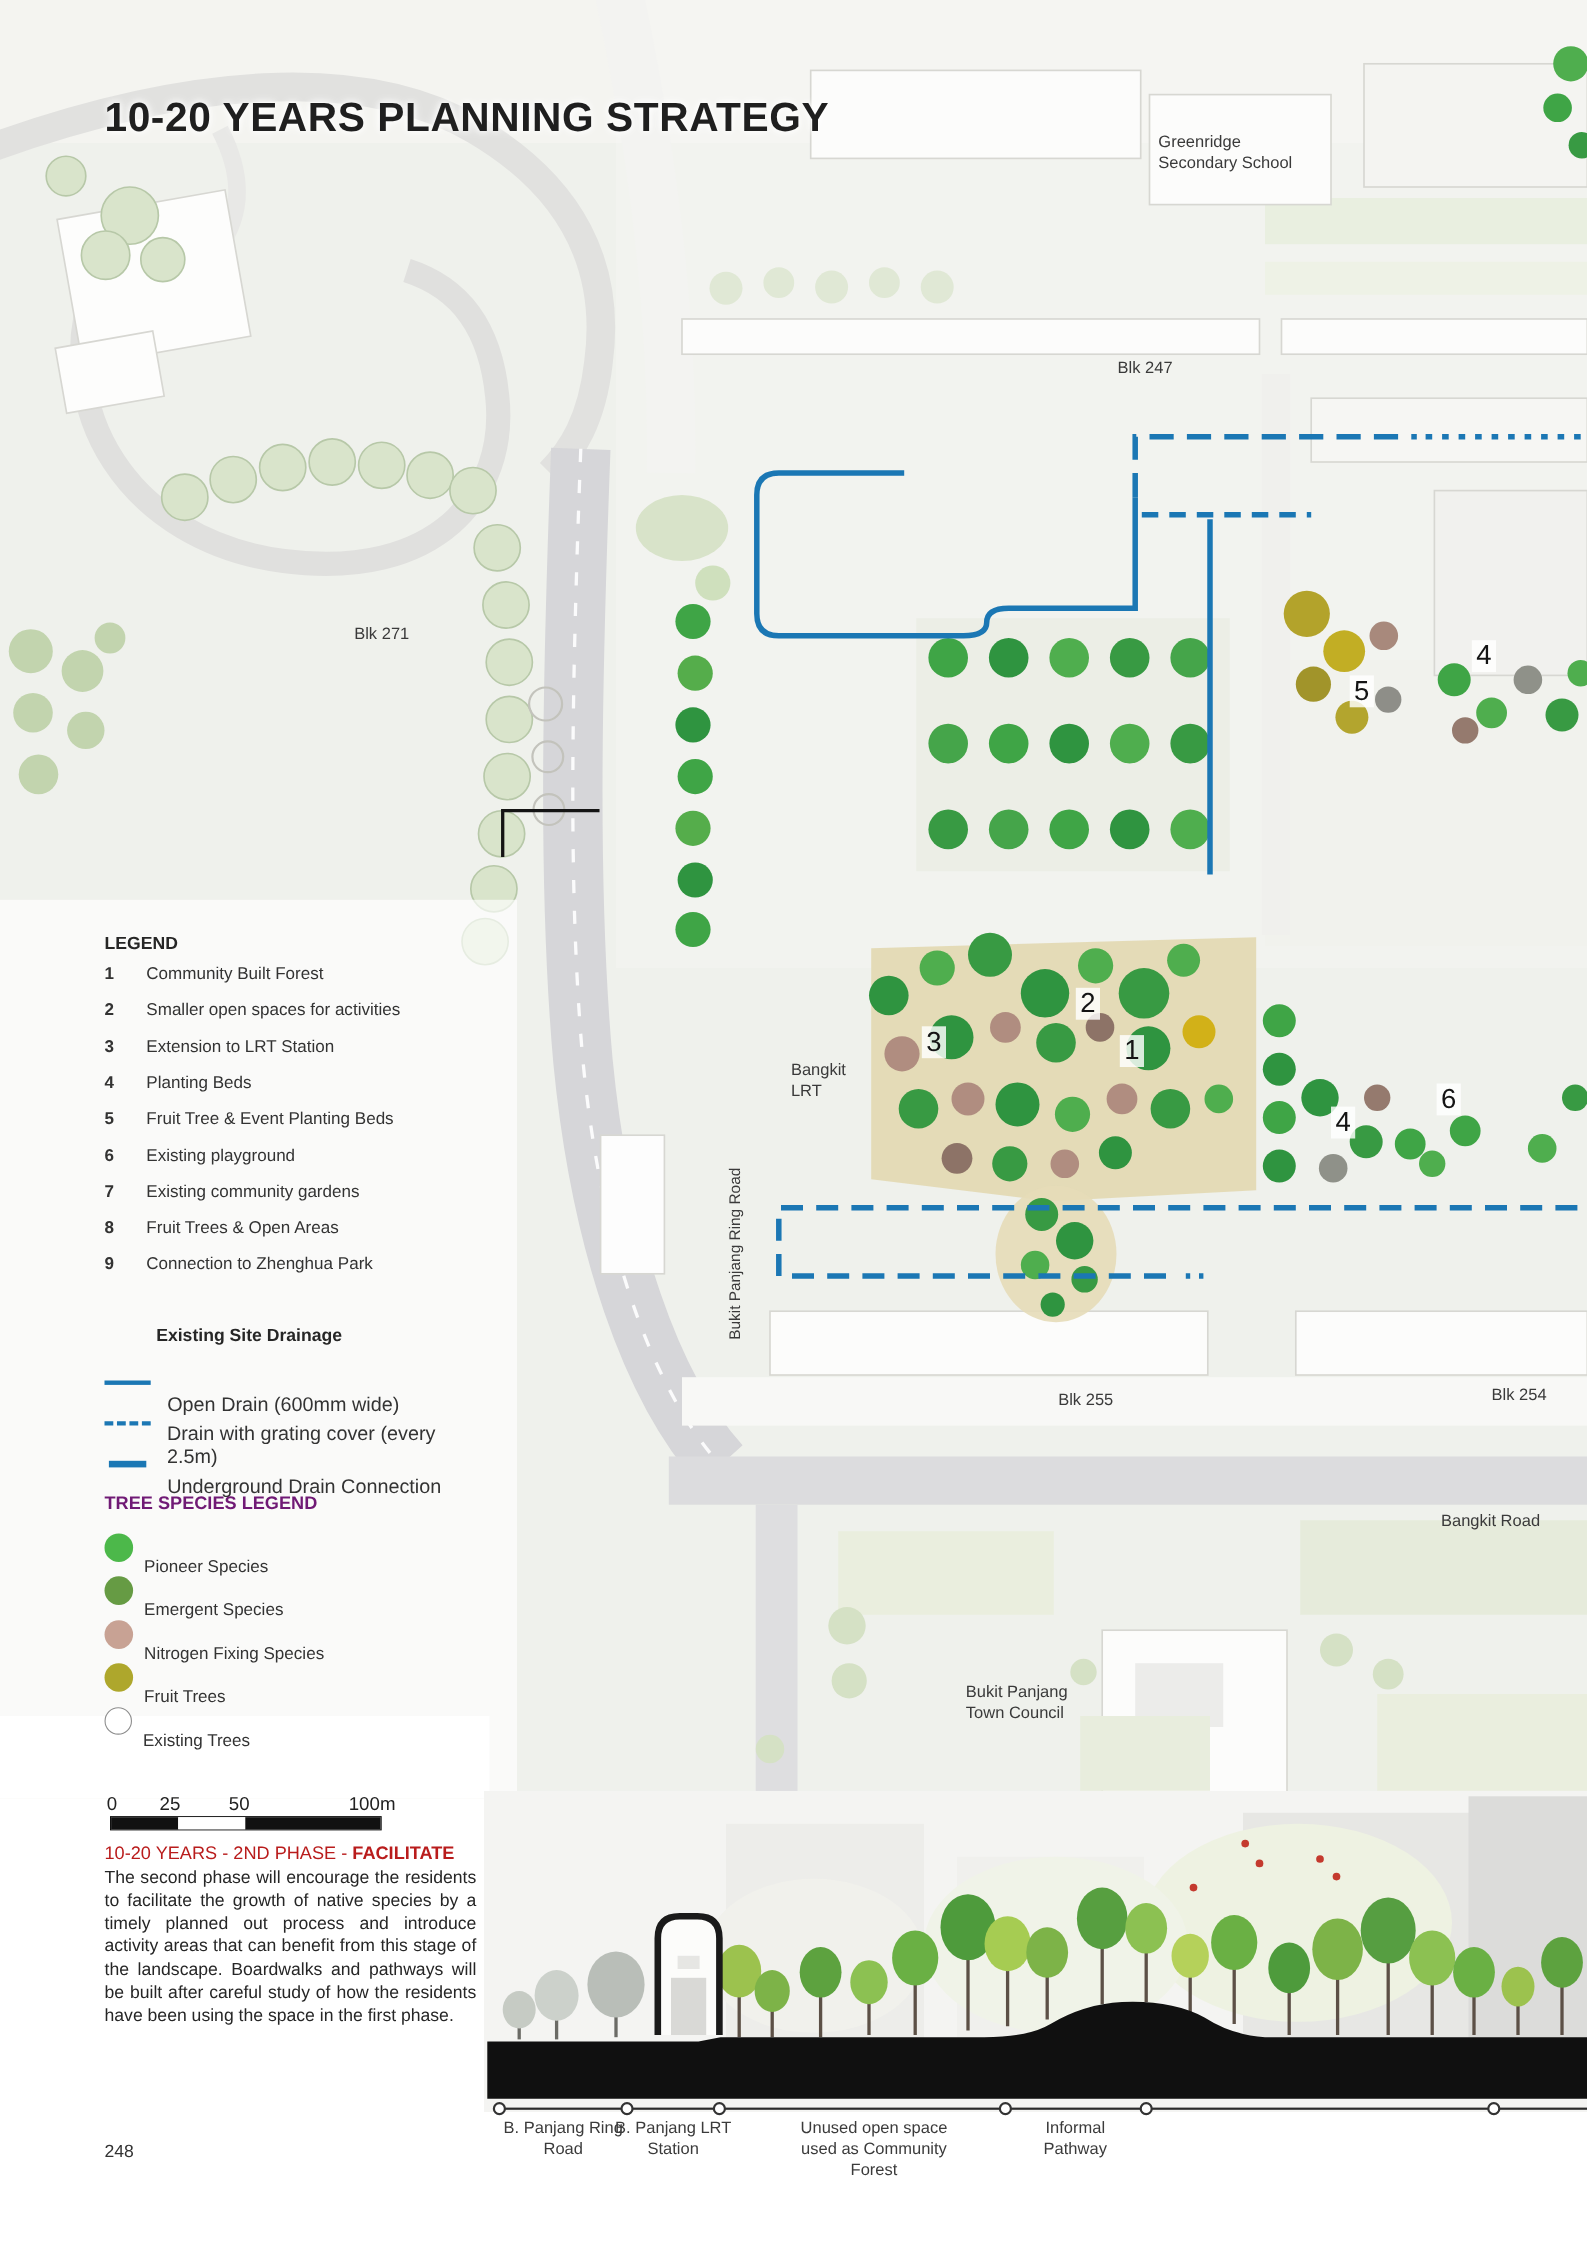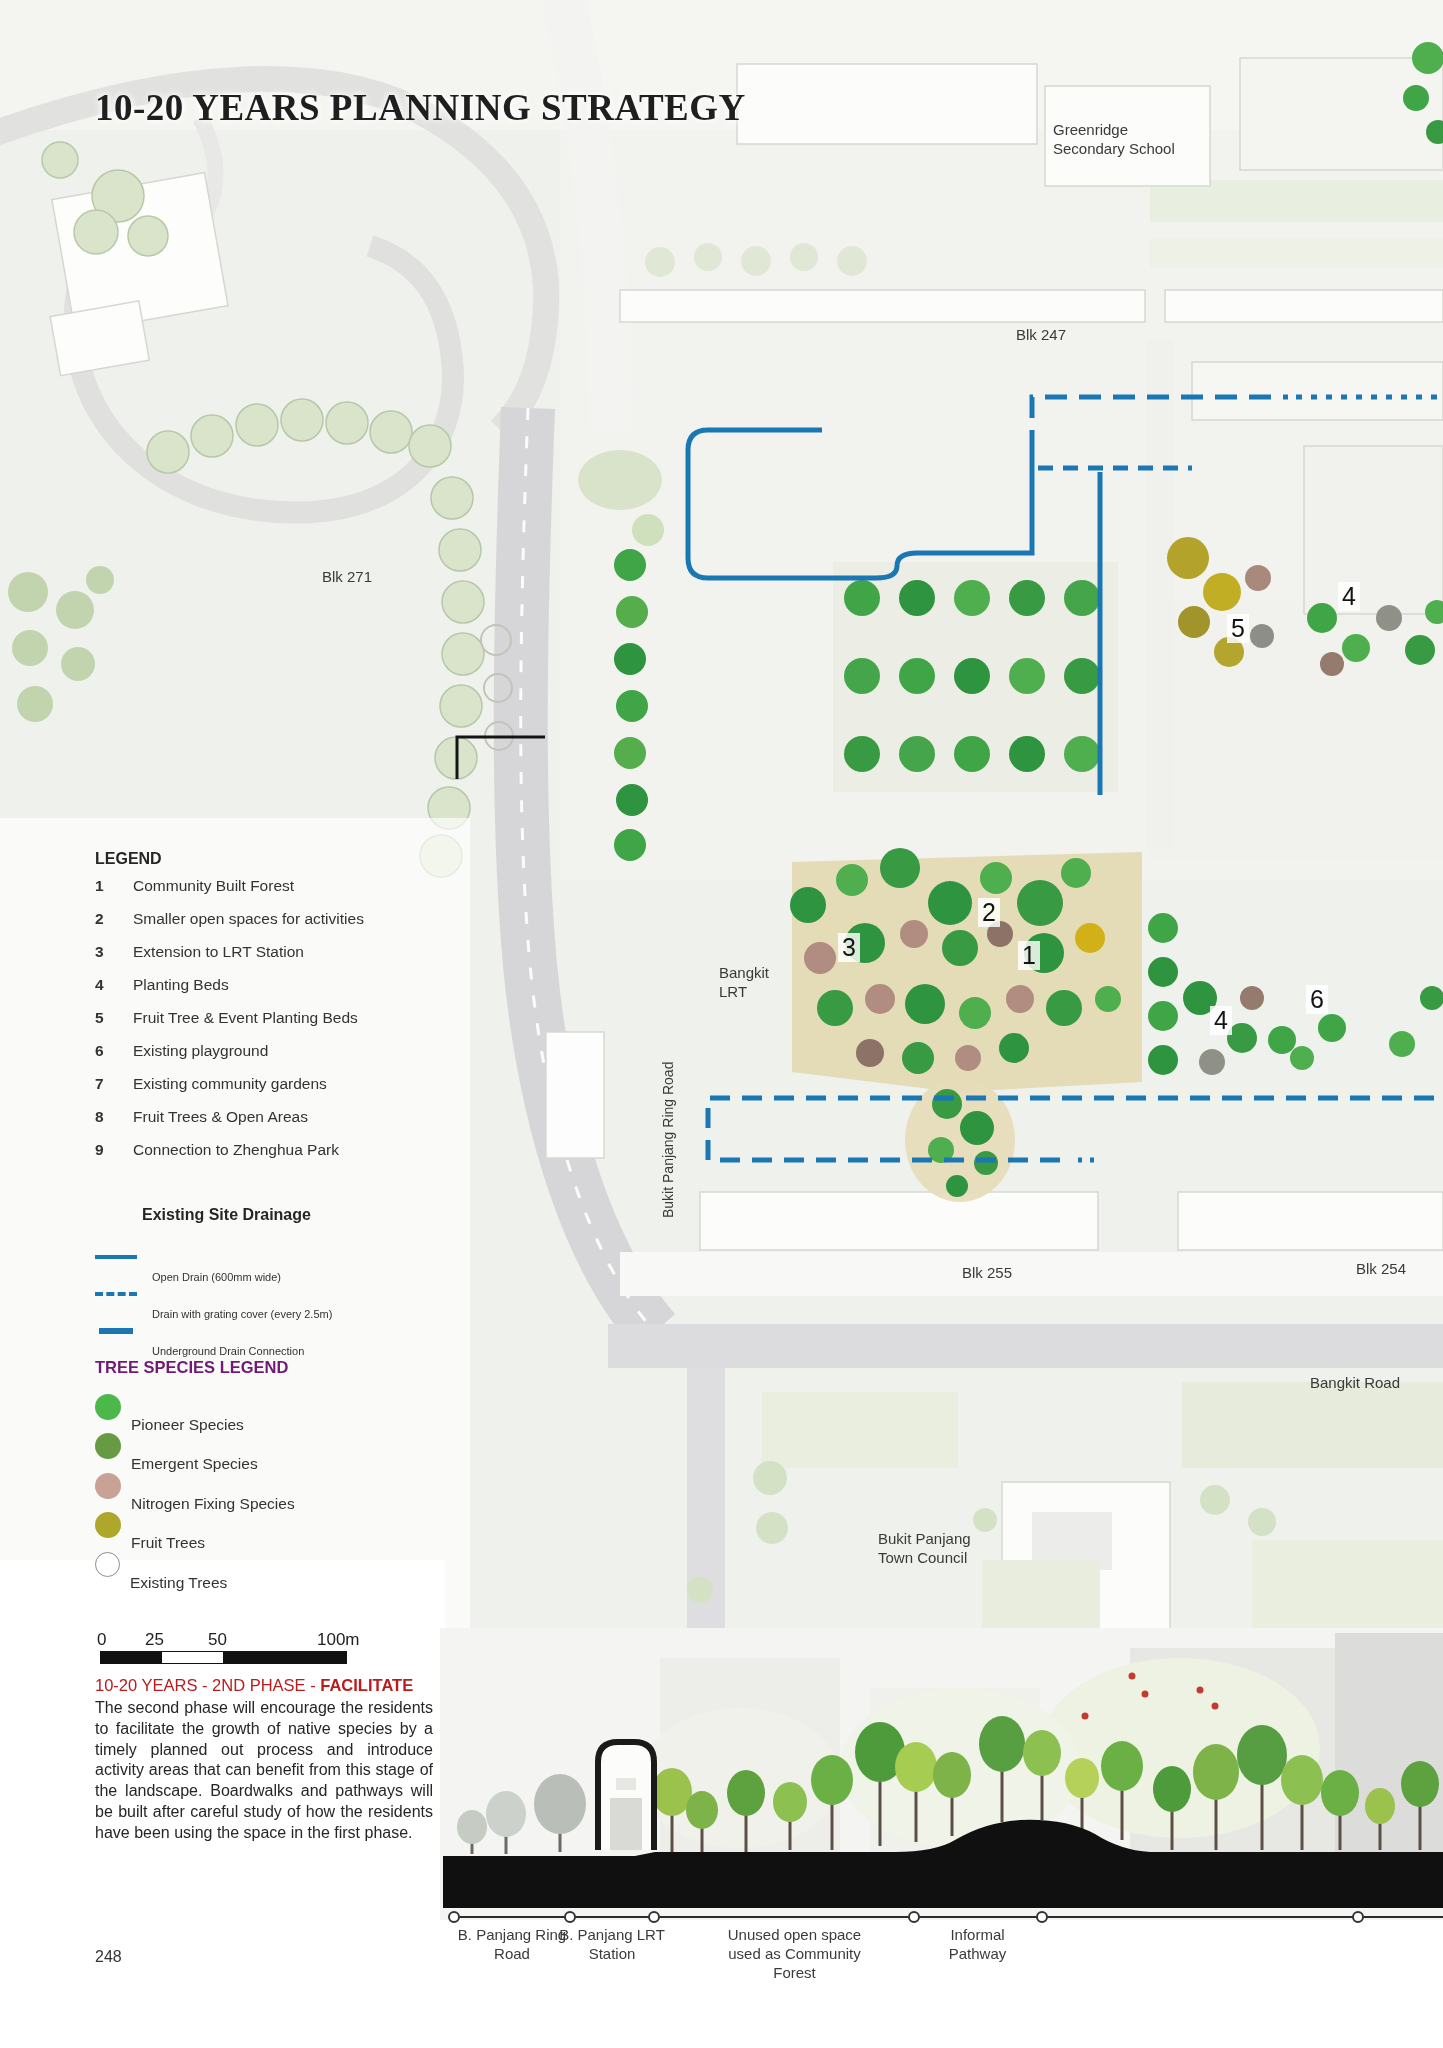--- a/index.html
+++ b/index.html
@@ -2,39 +2,39 @@
 <html><head>
 <meta charset="utf-8">
 <style>
   html,body{margin:0;padding:0;background:#ffffff;}
   #page{position:relative;width:1443px;height:2048px;background:#ffffff;overflow:hidden;
         font-family:"Liberation Sans", sans-serif;color:#2e2e2e;}
   svg{display:block;}
   .abs{position:absolute;}
   
   #title{position:absolute;left:95px;top:86px;font-size:37px;font-weight:700;color:#1f1f1f;
-         letter-spacing:.5px;text-shadow:0 0 6px #fff,0 0 10px #fff;white-space:nowrap;font-family:Liberation Serif, serif;}
+         letter-spacing:.5px;text-shadow:0 0 6px #fff,0 0 10px #fff;white-space:nowrap;}
   
   .maplabel{position:absolute;font-size:15px;color:#3a3a3a;line-height:1.25;}
   .mapnum{position:absolute;font-size:25px;color:#141414;background:rgba(255,255,255,.82);
           padding:0 4px;line-height:1.15;}
   #lbl-ringroad{position:absolute;left:660px;top:1218px;transform:rotate(-90deg);
                 transform-origin:0 0;white-space:nowrap;font-size:14px;color:#3a3a3a;}
   
   #legend{position:absolute;left:95px;top:850px;width:345px;}
   #legend .hdr{font-size:16px;font-weight:700;color:#262626;margin-bottom:9px;}
   .leg-row{display:flex;height:33px;align-items:flex-start;font-size:15.5px;color:#333;}
   .leg-num{width:38px;font-weight:700;}
   #drain-legend{position:absolute;left:95px;top:1206px;width:350px;}
   #drain-legend .hdr{font-size:16px;font-weight:700;color:#262626;margin-left:47px;margin-bottom:14px;}
   .drain-row{display:flex;align-items:center;height:37px;}
   .drain-swatch{width:42px;margin-right:15px;border-top-color:#1b77b4;border-top-style:solid;border-top-width:4px;}
   .drain-swatch.dashed{border-top-style:dashed;}
   .drain-swatch.thick{width:34px;border-top-width:6px;margin-left:4px;margin-right:19px;}
-  .drain-row .lab{font-size:11px;color:#333;margin-top:41px;}
+  .drain-row .lab{font-size:18px;color:#333;margin-top:41px;}
   #tree-legend{position:absolute;left:95px;top:1358px;width:320px;}
   #tree-legend .hdr{font-size:16.5px;font-weight:700;color:#701a75;margin-bottom:10px;}
   .tree-row{display:flex;align-items:center;height:39.5px;}
   .tree-swatch{width:26px;height:26px;border-radius:50%;margin-right:10px;flex:none;}
   .tree-swatch.ring{border:1.5px solid #8d8d8d;width:23px;height:23px;}
   .tree-row .lab{font-size:15.5px;color:#333;margin-top:36px;}
   
   #scalebar{position:absolute;left:95px;top:1630px;width:300px;height:42px;}
   #scalebar .tick{position:absolute;top:0;font-size:17px;color:#222;}
   #scalebar .bar{position:absolute;left:5px;top:21px;width:245px;height:11px;border:1px solid #111;display:flex;}

